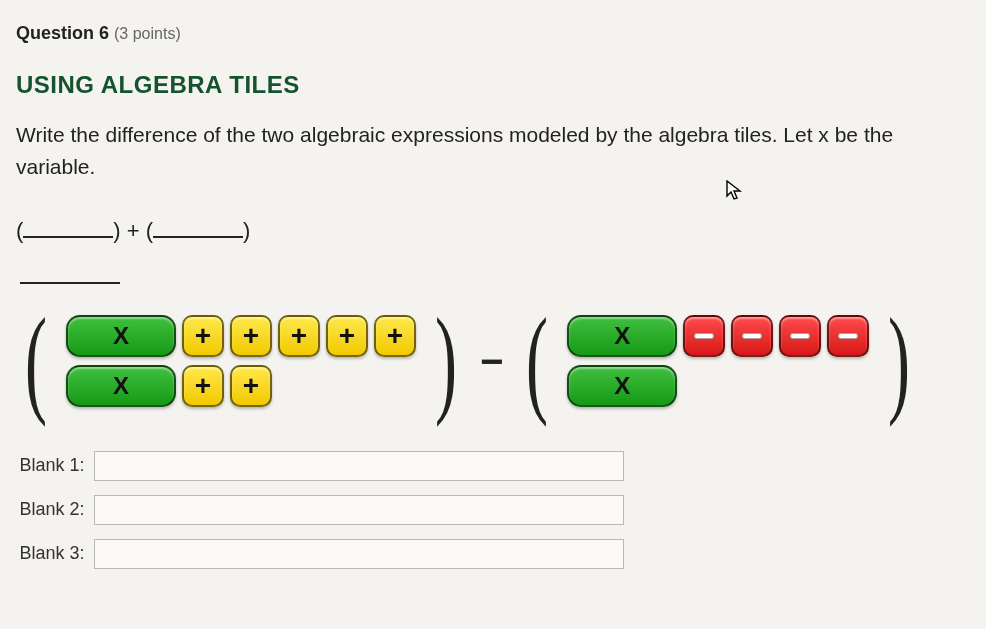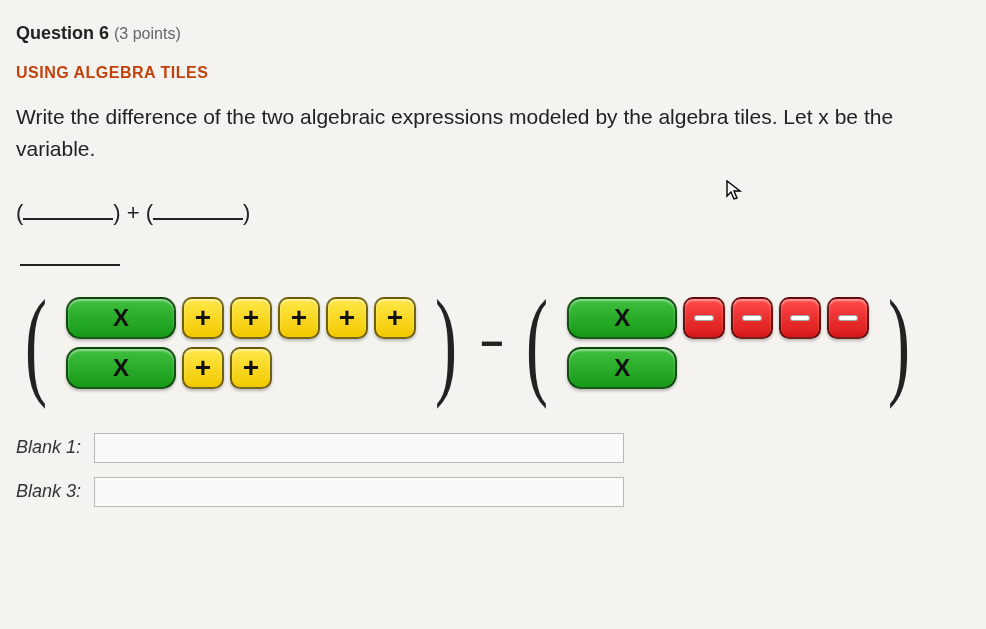--- a/index.html
+++ b/index.html
@@ -6,24 +6,24 @@
     body {
       font-family: Arial, Helvetica, sans-serif;
       background: #f5f3f0;
       padding: 20px 16px;
       width: 986px;
       color: #222;
       font-size: 21px;
       line-height: 1.5;
       position: relative;
     }
-    .q-header { font-size: 18px; margin-bottom: 14px; }
+    .q-header { font-size: 18px; margin-bottom: 20px; }
     .q-header .qnum { font-weight: bold; color: #222; }
     .q-header .pts { color: #666; font-size: 16px; }
-    .section-title { color: #c2410c; font-weight: bold; font-size: 16px; margin-bottom: 16px; letter-spacing: 0.5px; }
+    .section-title { color: #14532d; font-weight: bold; font-size: 24px; margin-bottom: 16px; letter-spacing: 0.5px; }
     .body-text { margin-bottom: 32px; }
     .expr-line { margin: 18px 0 14px; font-size: 22px; }
     .blank-underline { display: inline-block; border-bottom: 2px solid #222; width: 90px; height: 0.9em; vertical-align: baseline; }
     .blank-underline.short { width: 90px; }
     .prompt2 { margin-top: 6px; margin-bottom: 18px; }
     .prompt2 .blank-underline { width: 100px; margin-left: 4px; }
 
     .tiles-row { display: flex; align-items: center; gap: 10px; margin: 10px 0 40px; }
     .paren {
       font-size: 120px;
@@ -72,21 +72,21 @@
     .tile-minus .bar {
       width: 20px;
       height: 6px;
       background: #fff;
       border-radius: 3px;
       border: 1px solid rgba(0,0,0,0.35);
     }
 
     .blanks { margin-top: 10px; }
     .blank-row { display: flex; align-items: center; margin-bottom: 14px; font-size: 18px; }
-    .blank-label { width: 78px; text-align: left; padding-right: 6px; color: #333; font-style: italic; }
+    .blank-label { width: 78px; text-align: center; padding-right: 6px; color: #333; }
     .blank-input {
       width: 530px;
       height: 30px;
       border: 1px solid #b8b8b8;
       background: #fbfaf8;
       font-size: 16px;
       padding: 2px 6px;
     }
 
     .cursor-icon {
@@ -162,20 +162,24 @@
 
   <span class="paren">)</span>
 </div>
 
 <div class="blanks">
   <div class="blank-row">
     <div class="blank-label">Blank 1:</div>
     <input class="blank-input" type="text" value="" style="">
   </div>
   <div class="blank-row">
+    <div class="blank-label">Blank 2:</div>
+    <input class="blank-input" type="text" value="" style="">
+  </div>
+  <div class="blank-row">
     <div class="blank-label">Blank 3:</div>
     <input class="blank-input" type="text" value="" style="">
   </div>
 </div>
 
 <svg class="cursor-icon" width="18" height="22" viewBox="0 0 18 22">
   <path d="M1 1 L1 16 L5 12 L8 19 L11 18 L8 11 L14 11 Z" fill="#fff" stroke="#000" stroke-width="1.4"></path>
 </svg>
 
 </body></html>

